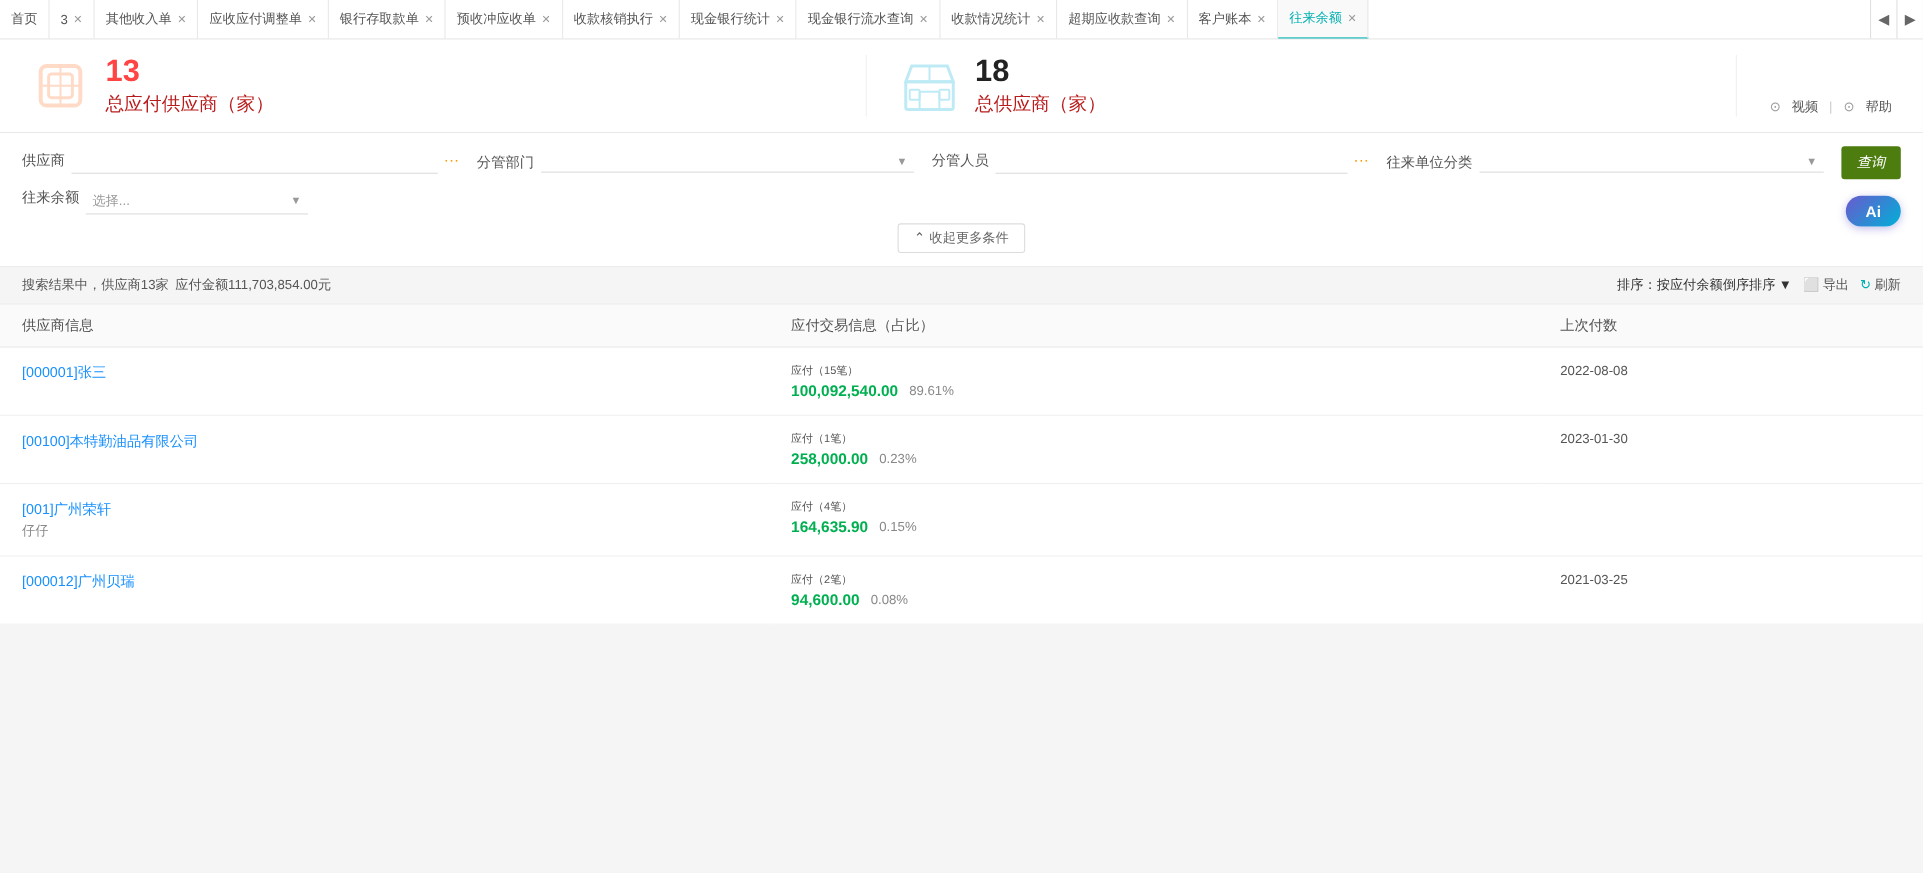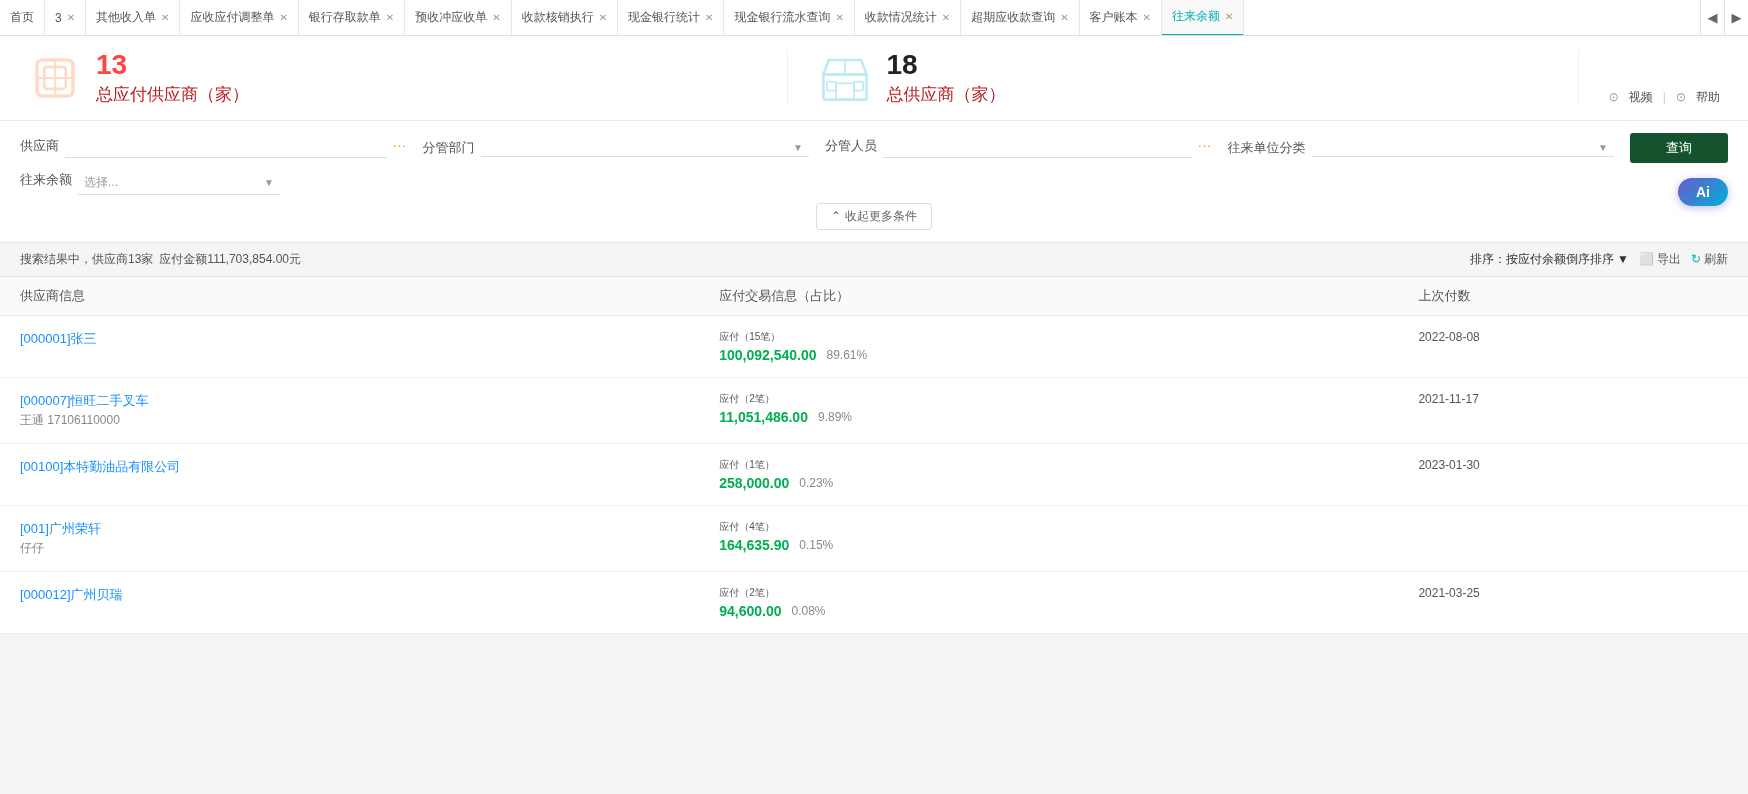--- a/index.html
+++ b/index.html
@@ -141,29 +141,30 @@
       flex: 1;
       border-bottom: 1px solid #ddd;
       padding: 3px 6px;
       cursor: pointer;
       gap: 4px;
     }
     .filter-select-text { flex: 1; font-size: 12px; color: #999; }
     .filter-dropdown-icon { color: #999; font-size: 10px; }
     .filter-ellipsis { color: #f90; font-size: 14px; cursor: pointer; }
     .search-btn {
-      background: #14532d;
+      background: #4d7c0f;
       color: #fff;
       border: none;
-      padding: 6px 36px;
+      padding: 6px 14px;
       border-radius: 3px;
       cursor: pointer;
       font-size: 13px;
       white-space: nowrap;
       flex-shrink: 0;
+      font-style: italic;
     }
     .collapse-btn {
       display: flex;
       align-items: center;
       justify-content: center;
       gap: 4px;
       background: #fff;
       border: 1px solid #ddd;
       padding: 4px 14px;
       border-radius: 3px;
@@ -474,33 +475,20 @@
           <td>
             <div class="tx-info">
               <div class="tx-label">应付（15笔）</div>
               <div style="display: flex; align-items: center;">
                 <span class="amount-green">100,092,540.00</span>
                 <span class="tx-pct">89.61%</span>
               </div>
             </div>
           </td>
           <td><span class="date-text">2022-08-08</span></td>
-        </tr>
-        <tr>
-          <td><a class="supplier-link">[000007]恒旺二手叉车</a><div class="supplier-sub">王通  17106110000</div></td>
-          <td>
-            <div class="tx-info">
-              <div class="tx-label">应付（2笔）</div>
-              <div style="display: flex; align-items: center;">
-                <span class="amount-green">11,051,486.00</span>
-                <span class="tx-pct">9.89%</span>
-              </div>
-            </div>
-          </td>
-          <td><span class="date-text">2021-11-17</span></td>
         </tr>
         <tr>
           <td><a class="supplier-link">[00100]本特勤油品有限公司</a></td>
           <td>
             <div class="tx-info">
               <div class="tx-label">应付（1笔）</div>
               <div style="display: flex; align-items: center;">
                 <span class="amount-green">258,000.00</span>
                 <span class="tx-pct">0.23%</span>
               </div>

